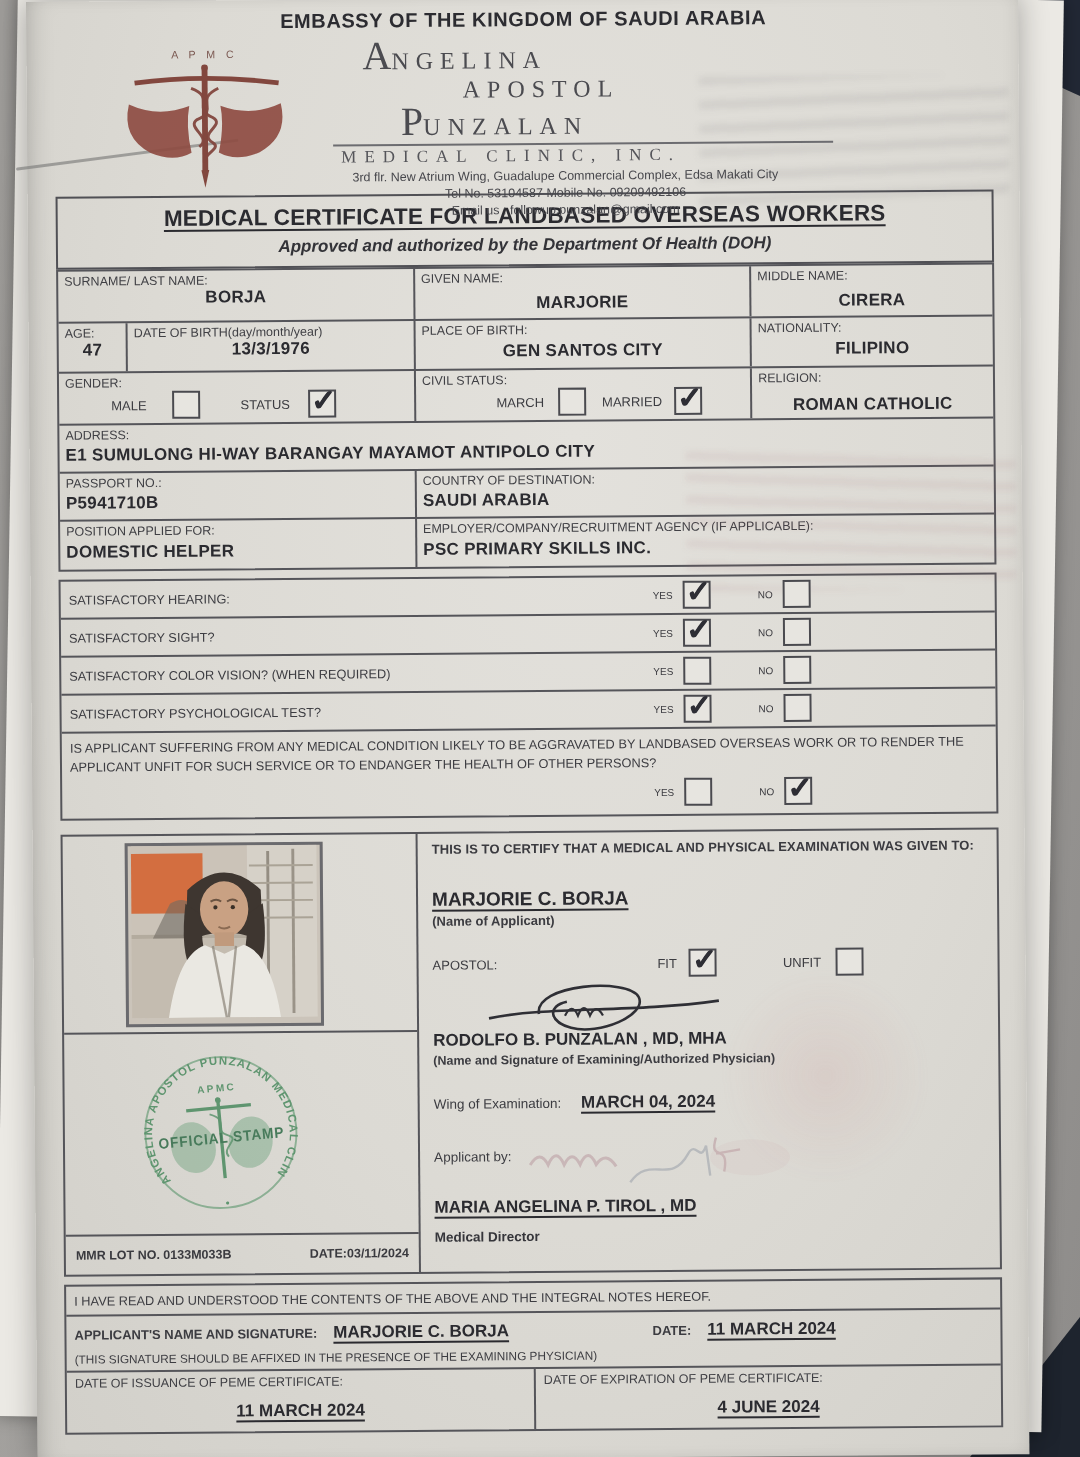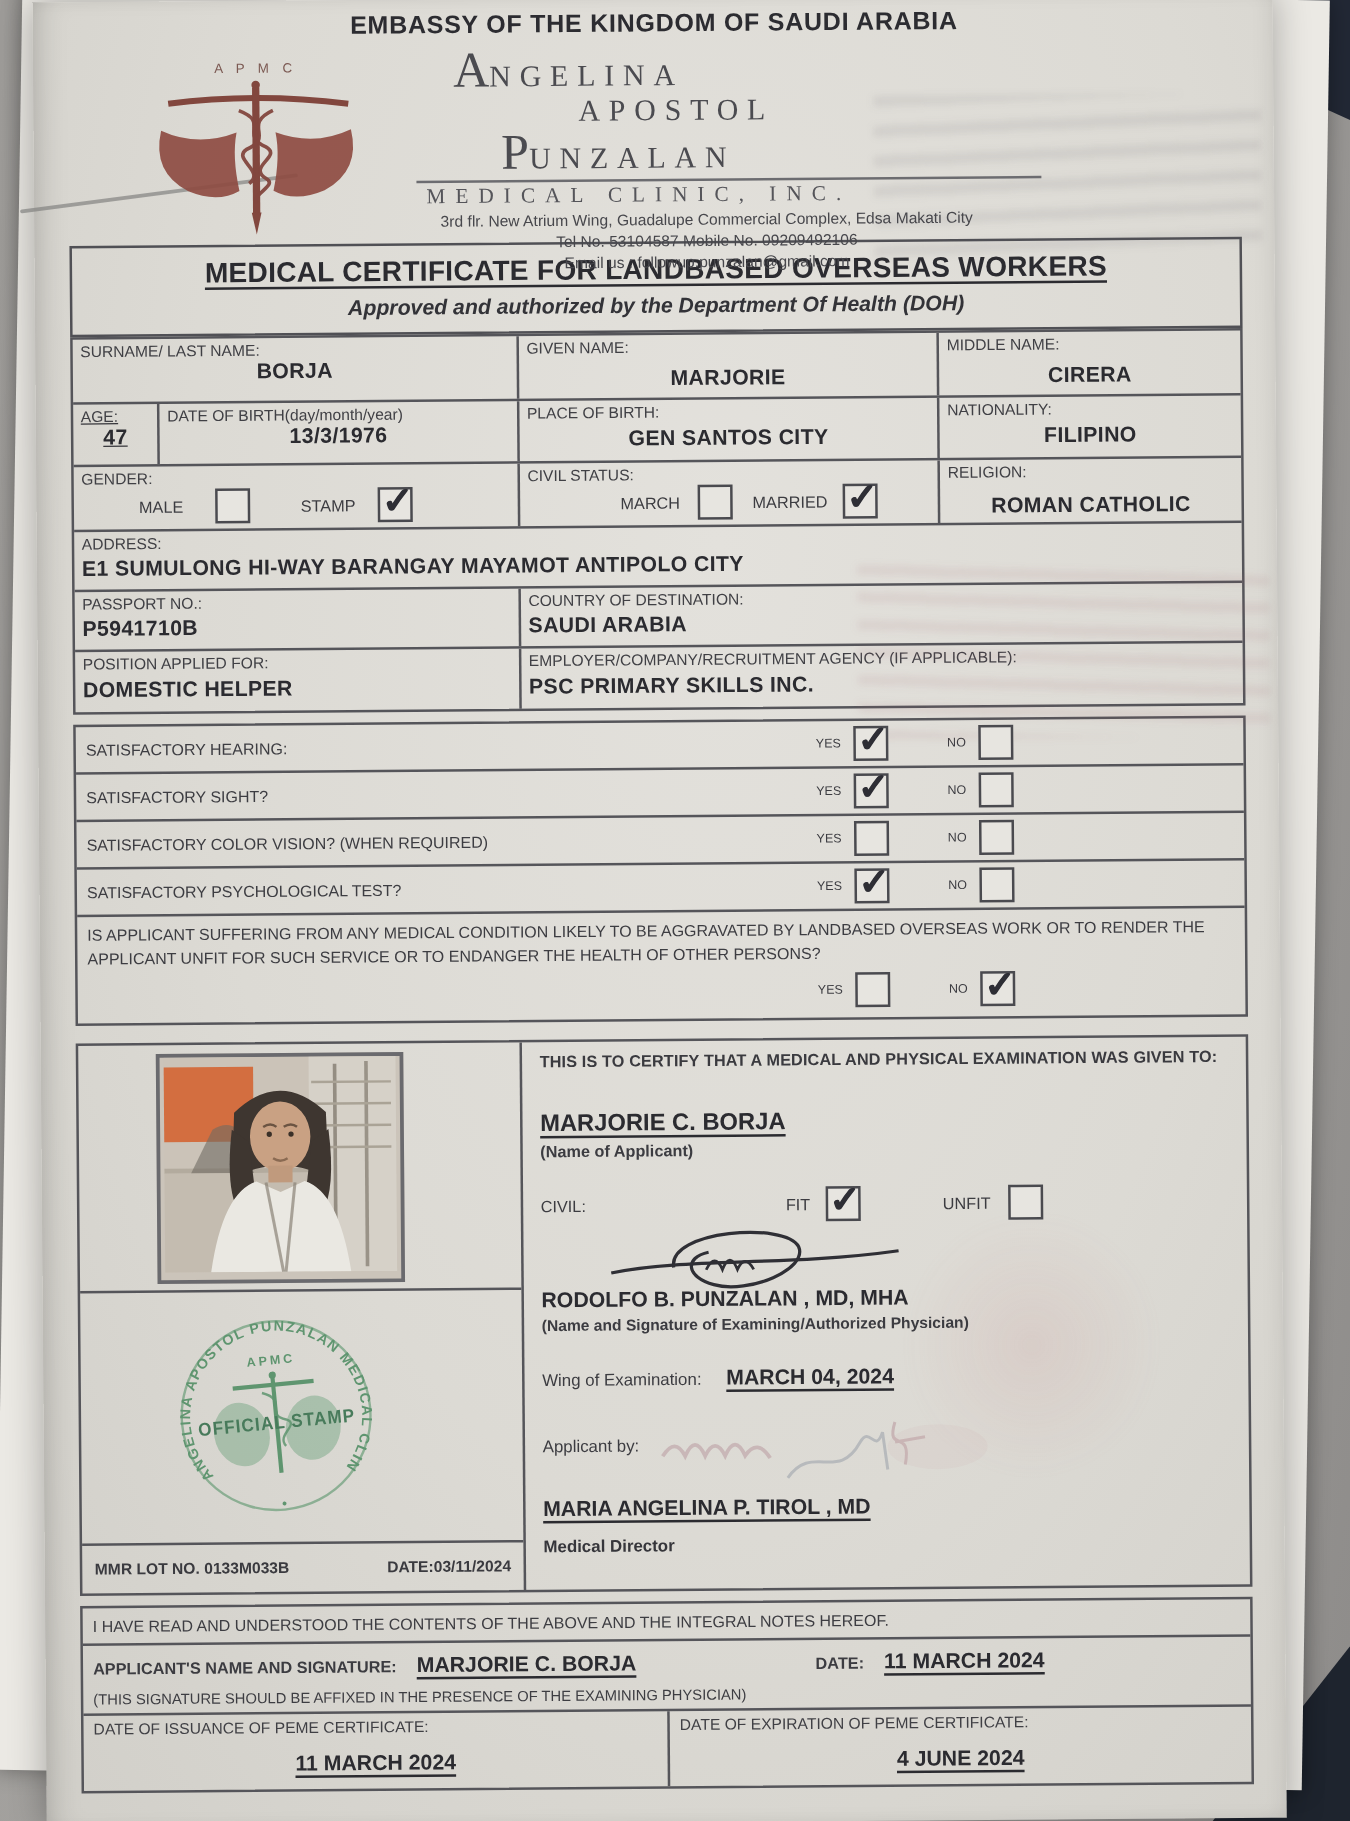--- a/index.html
+++ b/index.html
@@ -50,21 +50,21 @@
   .tbl{border:2px solid #55555a;margin-top:0;}
   .trow{display:flex;border-top:2px solid #55555a;}
   .trow:first-child{border-top:none;}
   .c{border-left:2px solid #55555a;padding:3px 6px;box-sizing:border-box;}
   .c:first-child{border-left:none;}
   .lbl{font-size:12.5px;color:#404045;display:block;}
   .val{font-weight:bold;font-size:17px;color:#2b2b30;letter-spacing:.3px;}
   .vc{text-align:center;}
   .r1{min-height:50px;} .r2{min-height:48px;} .r3{min-height:44px;}
   .r4{min-height:46px;} .r5{min-height:46px;} .r6{min-height:48px;}
-  .w38{width:38%;} .w36{width:36%;} .w26{width:26%;} .w7{width:7.2%;text-decoration:underline;} .w308{width:30.8%;} .w62{width:62%;}
+  .w38{width:38%;} .w36{width:36%;} .w26{width:26%;} .w7{width:7.2%;} .w308{width:30.8%;} .w62{width:62%;}
   .optrow{display:flex;align-items:center;margin-top:1px;}
   .optlbl{font-size:13px;color:#3c3c41;margin-left:32px;}
   .cb{display:inline-block;width:24px;height:24px;border:2px solid #4a4a4f;background:#e7e5e0;
     position:relative;vertical-align:middle;flex:none;}
   .cb[data-checked="true"]::after{content:"\2713";position:absolute;left:1px;top:-9px;font-size:30px;
     font-weight:bold;color:#2e2e35;text-shadow:.6px 0 #2e2e35;}
 
   .checks{margin-top:8px;}
   .crow{display:flex;align-items:center;min-height:32px;border-top:2px solid #55555a;padding:2px 8px;}
   .crow:first-child{border-top:none;}
@@ -199,21 +199,21 @@
         <span class="lbl">NATIONALITY:</span>
         <div class="val vc" style="margin-top:4px;">FILIPINO</div>
       </div>
     </div>
     <div class="trow r3">
       <div class="c w38">
         <span class="lbl">GENDER:</span>
         <div class="optrow" style="padding-left:14px;">
           <span class="optlbl">MALE</span>
           <span class="cb" style="margin-left:26px;" data-checked="false"></span>
-          <span class="optlbl" style="margin-left:40px;">STAMP</span>
+          <span class="optlbl" style="margin-left:40px;">STATUS</span>
           <span class="cb" style="margin-left:18px;" data-checked="true"></span>
         </div>
       </div>
       <div class="c w36">
         <span class="lbl">CIVIL STATUS:</span>
         <div class="optrow" style="justify-content:center;">
           <span class="optlbl">MARCH</span>
           <span class="cb" style="margin-left:14px;" data-checked="false"></span>
           <span class="optlbl" style="margin-left:16px;">MARRIED</span>
           <span class="cb" style="margin-left:12px;" data-checked="true"></span>
@@ -361,21 +361,21 @@
       <div class="mmr-row">
         <span>MMR LOT NO. 0133M033B</span>
         <span>DATE:03/11/2024</span>
       </div>
     </div>
     <div class="cert-right">
       <div class="certify">THIS IS TO CERTIFY  THAT A MEDICAL AND PHYSICAL EXAMINATION WAS GIVEN TO:</div>
       <div class="app-name">MARJORIE C. BORJA</div>
       <div class="cap">(Name of Applicant)</div>
       <div class="result-row">
-        <span>CIVIL:</span>
+        <span>APOSTOL:</span>
         <span class="fitl">FIT</span>
         <span class="cb" data-checked="true"></span>
         <span class="unfitl">UNFIT</span>
         <span class="cb" data-checked="false"></span>
       </div>
       <div class="sig-wrap">
         <svg class="sig1" viewBox="0 0 250 78">
           <path d="M60 38 C55 8 150 2 160 22 C168 40 120 60 92 52 C70 46 68 30 88 26" stroke="#2f2f35" stroke-width="2.6" fill="none"></path>
           <path d="M10 42 C70 30 150 38 240 26" stroke="#2f2f35" stroke-width="2.6" fill="none"></path>
           <path d="M86 40 q7 -14 13 0 q6 -15 12 0 q6 -13 13 0" stroke="#2f2f35" stroke-width="2.2" fill="none"></path>

